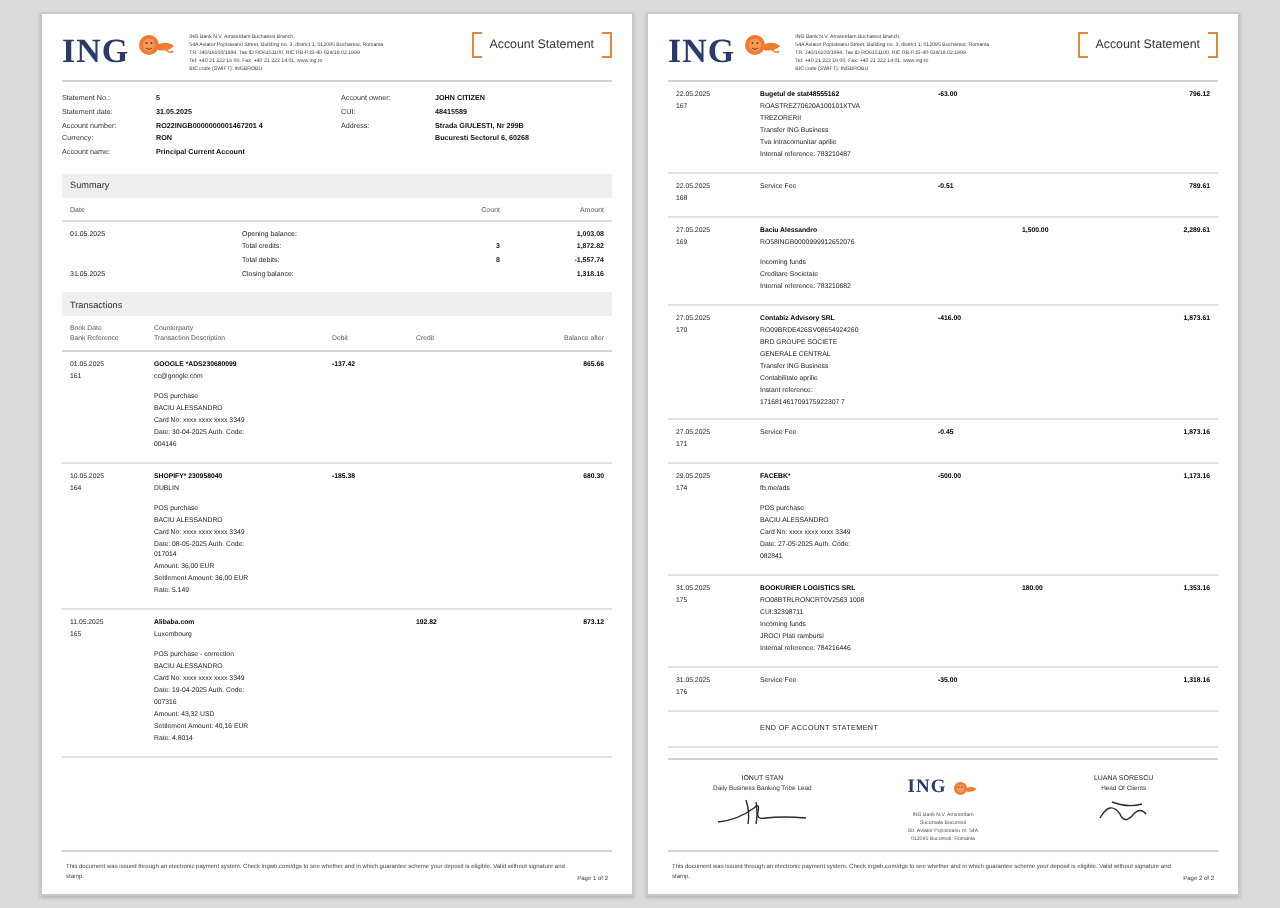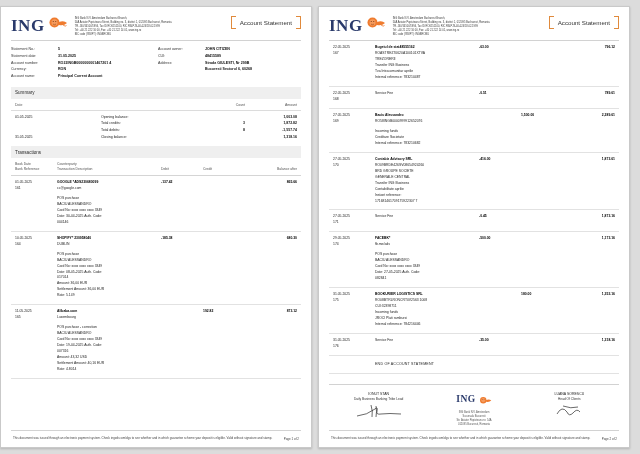--- a/index.html
+++ b/index.html
@@ -6,21 +6,21 @@
   html, body {
     width: 640px; height: 454px;
     background: #d8d8d8;
     font-family: "Liberation Sans", sans-serif;
     overflow: hidden;
   }
   .workspace {
     width: 640px; height: 454px;
     display: flex;
     gap: 6px;
-    padding: 6px 0;
+    padding: 6px 20px;
     background: #dcdcdc;
   }
   .page {
     width: 312px;
     height: 442px;
     background: #ffffff;
     border: 1px solid #c9c9c9;
     box-shadow: 0 1px 2px rgba(0,0,0,.18);
     position: relative;
     padding: 9px 10px 0 10px;

